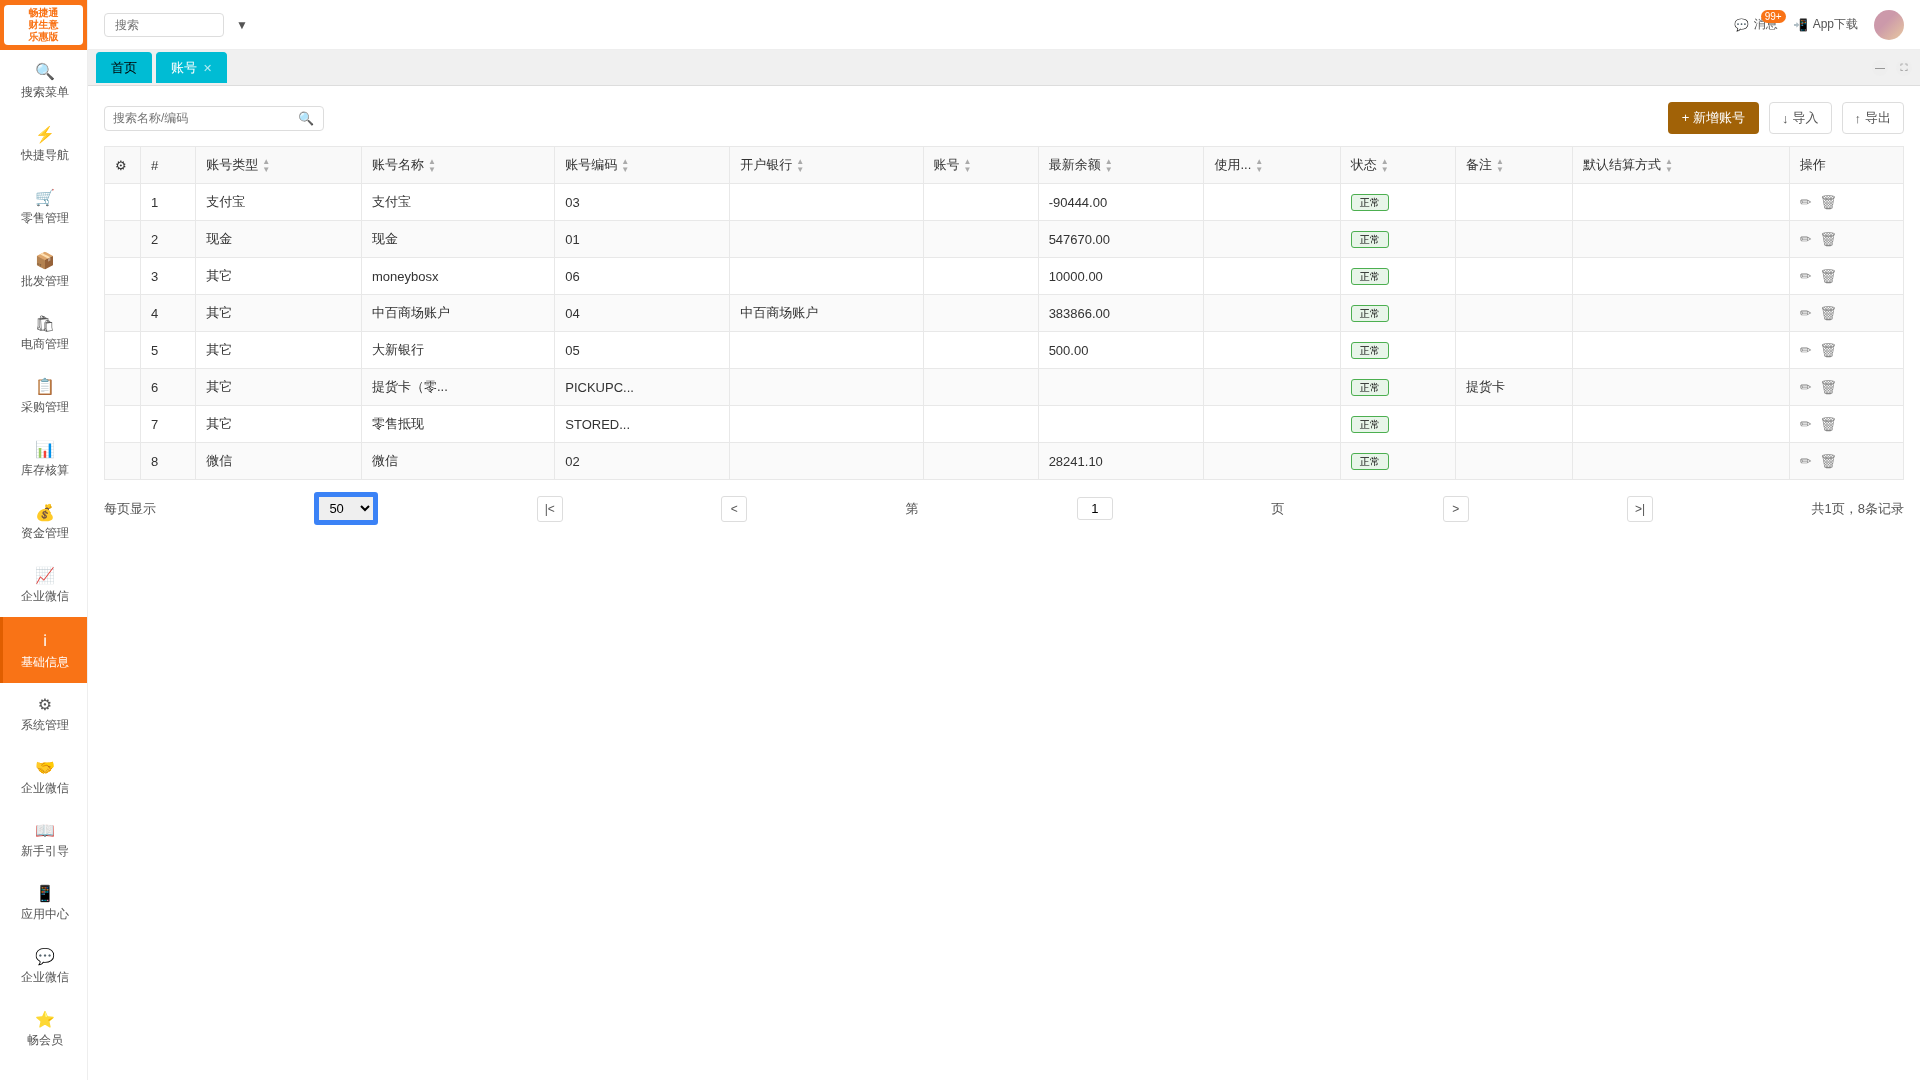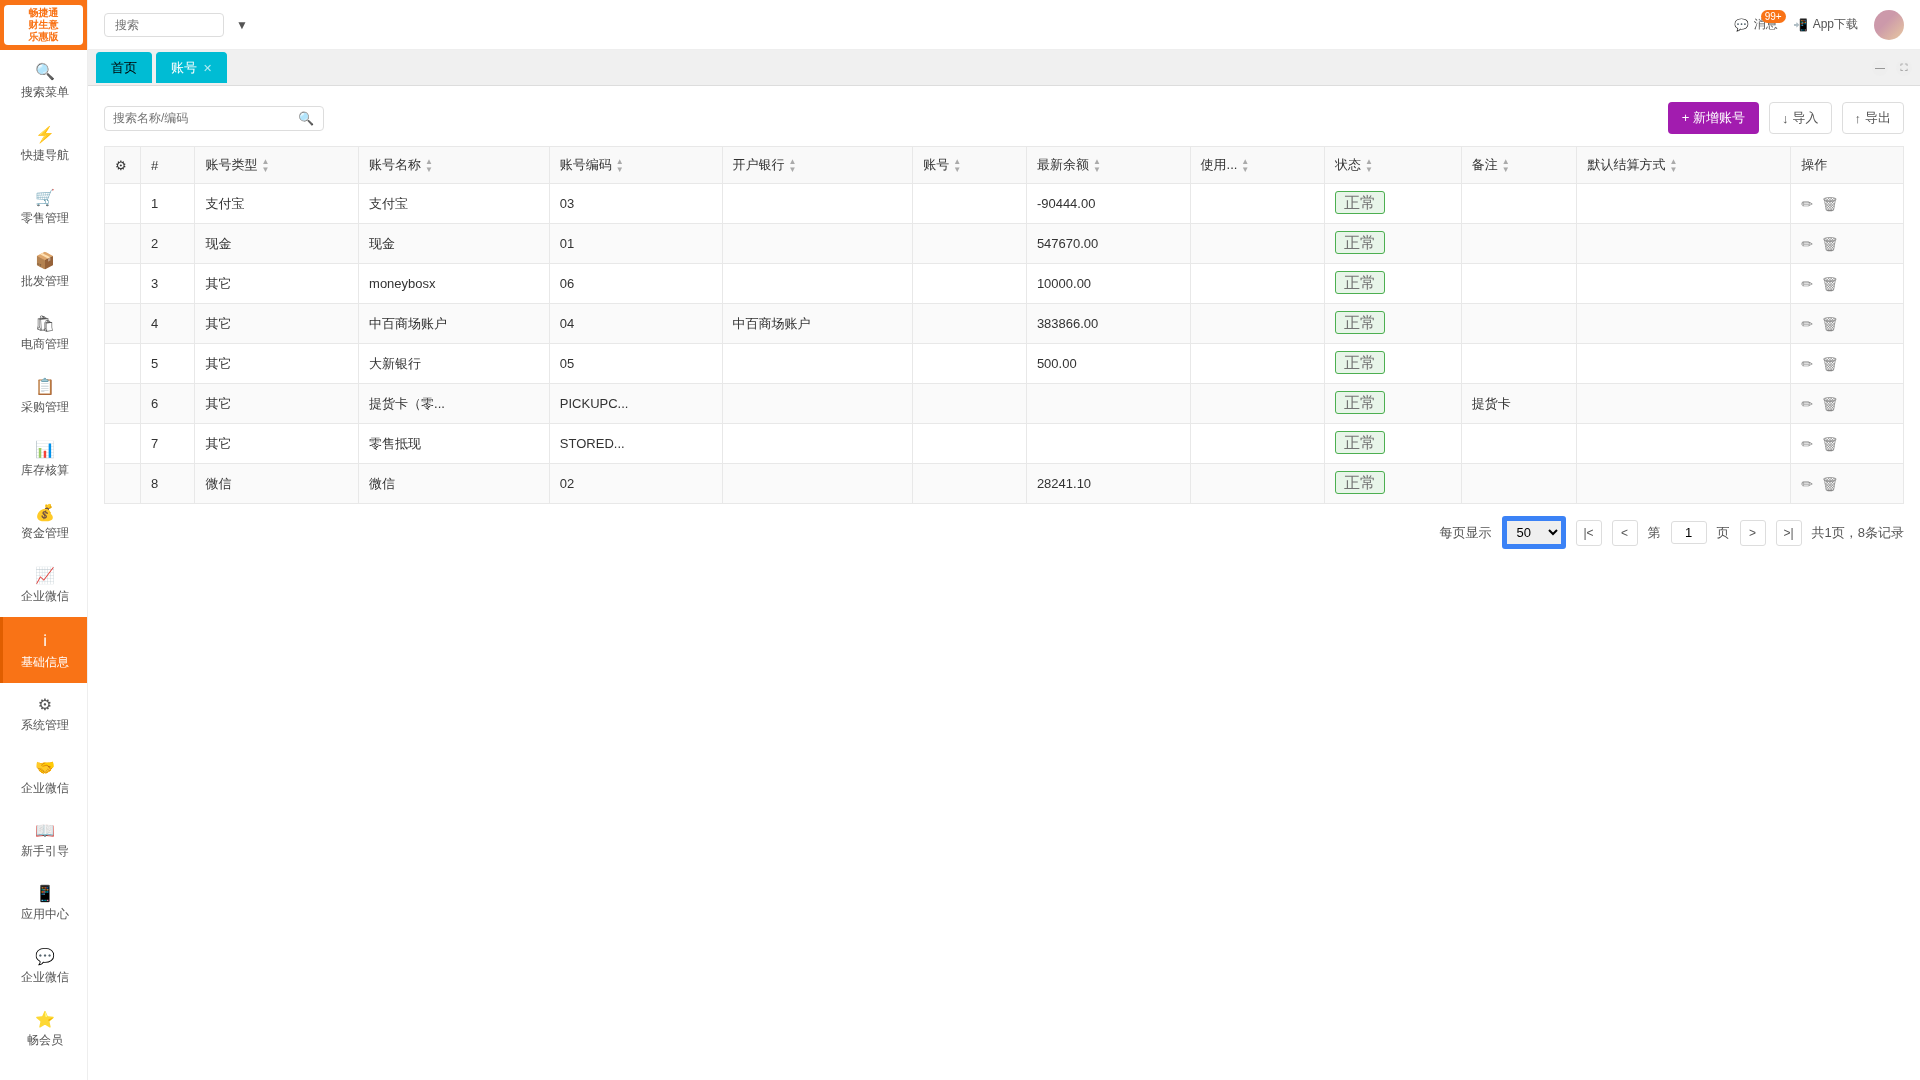--- a/index.html
+++ b/index.html
@@ -201,21 +201,21 @@
       font-size: 12px;
       flex: 1;
       color: #999;
     }
     .toolbar-actions {
       display: flex;
       align-items: center;
       gap: 10px;
     }
     .btn-primary {
-      background: #a21caf;
+      background: #a16207;
       color: #fff;
       border: none;
       border-radius: 4px;
       padding: 7px 14px;
       font-size: 13px;
       cursor: pointer;
       display: flex;
       align-items: center;
       gap: 4px;
     }
@@ -261,48 +261,48 @@
       border: 1px solid #e8e8e8;
       padding: 9px 10px;
       color: #333;
       white-space: nowrap;
     }
     .data-table tr:nth-child(odd) td { background: #fff; }
     .data-table tr:nth-child(even) td { background: #fafafa; }
 
     .status-badge {
       background: #e8f5e9;
-      color: #737373;
+      color: #000000;
       border: 1px solid #4caf50;
       border-radius: 3px;
       padding: 2px 8px;
-      font-size: 16px;
+      font-size: 10px;
     }
     .action-btns {
       display: flex;
       gap: 8px;
     }
     .action-btn {
       color: #888;
       cursor: pointer;
       font-size: 14px;
     }
 
     .settings-col {
       width: 36px;
       text-align: center;
     }
 
     
     .pagination {
       display: flex;
       align-items: center;
-      justify-content: flex-end;
+      justify-content: space-between;
       padding: 12px 0 0 0;
-      gap: 10px;
+      gap: 2px;
       font-size: 13px;
       color: #555;
     }
     .page-size-select {
       border: 5px solid #3b82f6;
       border-radius: 3px;
       padding: 3px 6px;
       font-size: 13px;
       outline: none;
     }

